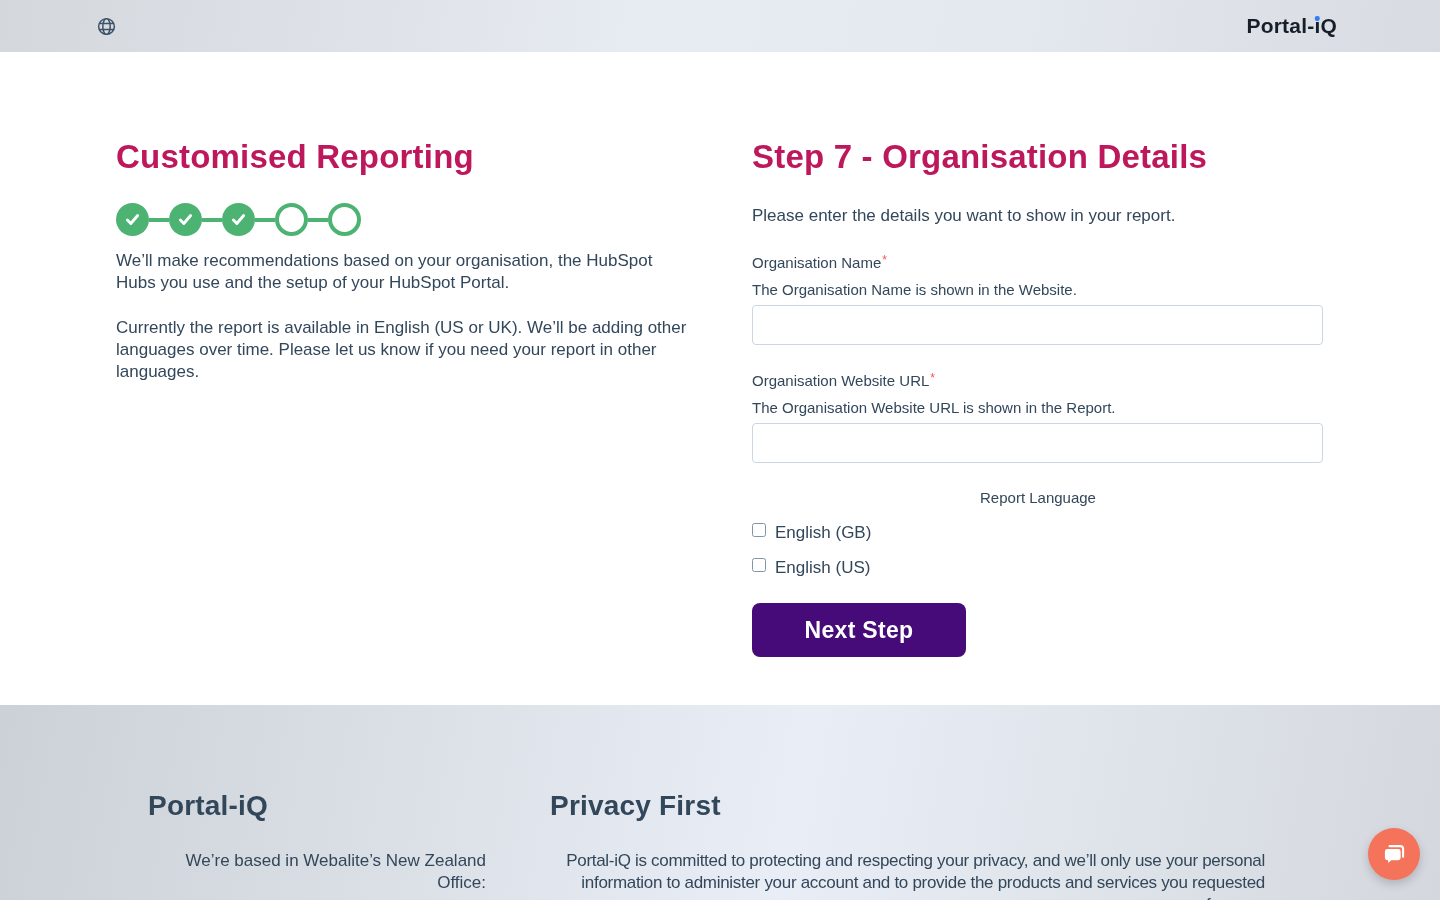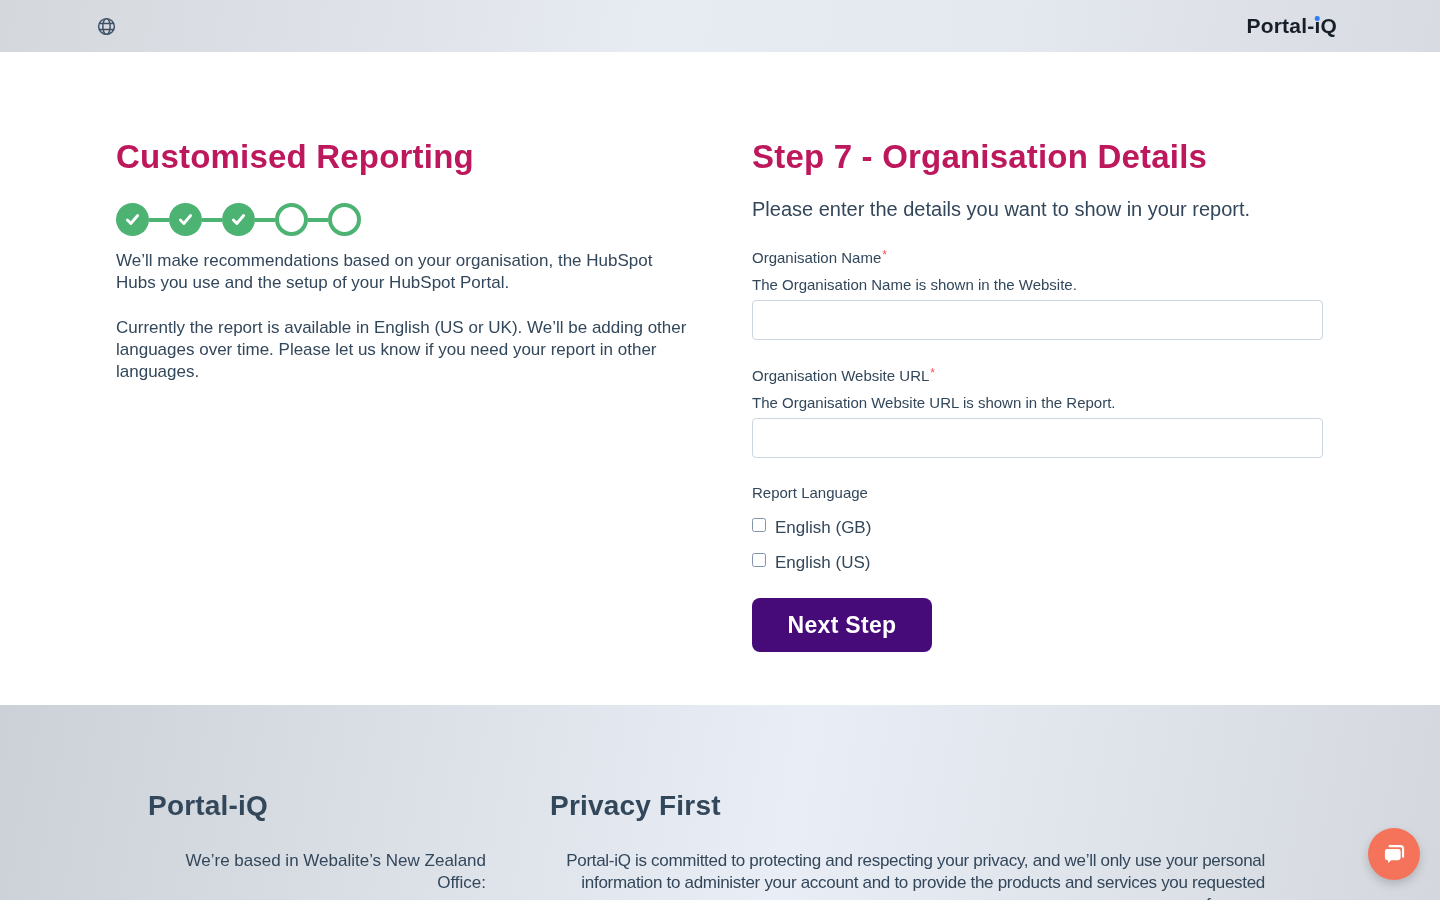--- a/index.html
+++ b/index.html
@@ -39,38 +39,38 @@
   .step-circle {
     width:33px; height:33px; border-radius:50%; flex:none;
     display:flex; align-items:center; justify-content:center;
   }
   .step-circle.done { background:#4db373; }
   .step-circle.done svg { width:19px; height:19px; }
   .step-circle.todo { background:#fff; border:4px solid #4db373; }
   .step-line { width:20px; height:4px; background:#4db373; flex:none; }
 
   
-  .subtitle { font-size:20px; margin:22px 0 27px 0; }
+  .subtitle { font-size:17px; margin:30px 0 27px 0; }
   .field { margin-bottom:26px; }
   .field-label { font-size:15px; margin-bottom:10px; }
   .req { color:#f2545b; font-size:12px; vertical-align:4px; margin-left:1px; }
   .field-helper { font-size:15px; margin-bottom:7px; }
   .text-input {
     width:571px; height:40px; border:1px solid #cbd6e2; border-radius:4px;
     font-family:inherit; font-size:16px; color:#33475b; padding:0 10px; outline:none;
     background:#fff;
   }
-  .lang-label { font-size:15px; margin:0 0 17px 0; }
+  .lang-label { font-size:15px; margin:0 0 17px 0;text-align:center; }
   .checkbox-row { display:flex; margin-bottom:15px; font-size:17px; }
   .checkbox-row input {
     appearance:none; -webkit-appearance:none; width:14px; height:14px; margin:0 9px 0 0;
     border:1px solid #8294aa; border-radius:2.5px; background:#fff; cursor:pointer; flex:none;
   }
   .next-btn {
-    margin-top:10px; width:180px; height:54px; background:#470b79; color:#fff;
+    margin-top:10px; width:214px; height:54px; background:#470b79; color:#fff;
     border:none; border-radius:8px; font-family:inherit; font-size:23px; font-weight:bold;
     letter-spacing:.3px; cursor:pointer;
   }
 
   
   .footer {
     height:195px; overflow:hidden;
     background:linear-gradient(100deg,#ccd1d7 0%,#e9edf5 55%,#d4d8de 100%);
     padding:85px 0 0 148px; display:flex; gap:64px;
   }

